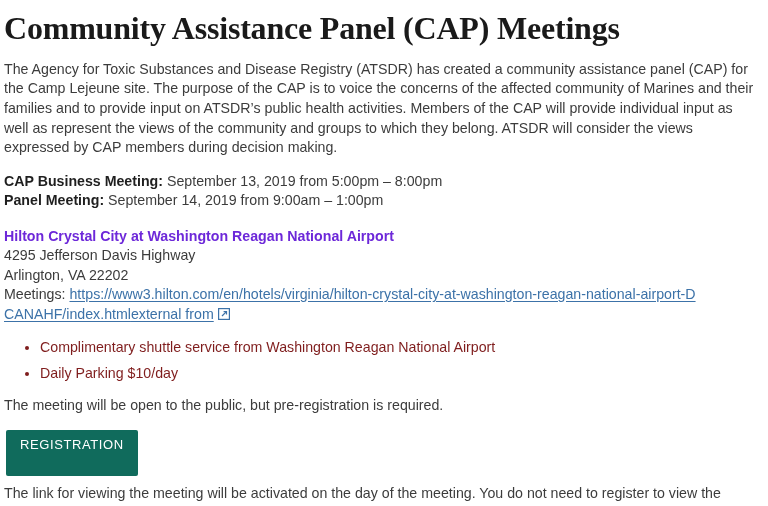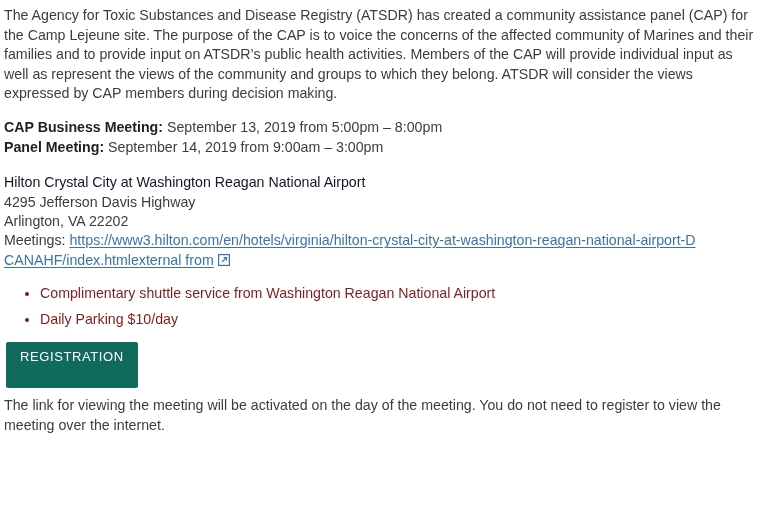--- a/index.html
+++ b/index.html
@@ -47,22 +47,22 @@
     font-weight: 700;
     color: #1f1f1f;
   }
   .venue-block {
     font-size: 14.2px;
     line-height: 19.4px;
     color: #3c3c3c;
     margin: 0 0 8px 0;
   }
   .venue-name {
-    font-weight: 400;
-    color: #0f172a;
+    font-weight: 700;
+    color: #6d28d9;
     display: block;
   }
   .venue-line { display: block; }
   .website-line {
     font-size: 14.2px;
     line-height: 19.4px;
     color: #3c3c3c;
     max-width: 700px;
     word-break: break-all;
   }
@@ -113,50 +113,52 @@
     color: #3c3c3c;
     margin: 6px 0 0 0;
     max-width: 752px;
   }
 </style>
 </head>
 <body>
 
 <div class="page">
 
+  <h1 class="page-title">Community Assistance Panel (CAP) Meetings</h1>
 
   <p class="body-text">The Agency for Toxic Substances and Disease Registry (ATSDR) has created a community assistance panel (CAP) for the Camp Lejeune site. The purpose of the CAP is to voice the concerns of the affected community of Marines and their families and to provide input on ATSDR’s public health activities. Members of the CAP will provide individual input as well as represent the views of the community and groups to which they belong. ATSDR will consider the views expressed by CAP members during decision making.</p>
 
   <div class="meeting-lines">
     <div>
       <span class="lbl">CAP Business Meeting:</span>
       <span>September 13, 2019 from 5:00pm – 8:00pm</span>
     </div>
     <div>
       <span class="lbl">Panel Meeting:</span>
-      <span>September 14, 2019 from 9:00am – 3:00pm</span>
+      <span>September 14, 2019 from 9:00am – 1:00pm</span>
     </div>
   </div>
 
   <div class="venue-block">
     <span class="venue-name">Hilton Crystal City at Washington Reagan National Airport</span>
     <span class="venue-line">4295 Jefferson Davis Highway</span>
     <span class="venue-line">Arlington, VA 22202</span>
     <div class="website-line"><span>Meetings:</span> <a class="ext-link" href="#"><span>https://www3.hilton.com/en/hotels/virginia/hilton-crystal-city-at-washington-reagan-national-airport-DCANAHF/index.html</span><span>external from</span></a><span class="ext-icon"><svg width="12" height="12" viewBox="0 0 12 12" xmlns="http://www.w3.org/2000/svg">
             <rect x="0.6" y="0.6" width="10.8" height="10.8" fill="none" stroke="#3c72a8" stroke-width="1.2"></rect>
             <path d="M4 8 L8.2 3.8" stroke="#3c72a8" stroke-width="1.2" fill="none"></path>
             <path d="M5.6 3.6 L8.5 3.6 L8.5 6.5" stroke="#3c72a8" stroke-width="1.2" fill="none"></path>
           </svg></span></div>
   </div>
 
   <ul class="perk-list">
     <li>Complimentary shuttle service from Washington Reagan National Airport</li>
     <li>Daily Parking $10/day</li>
   </ul>
 
+  <p class="note-text">The meeting will be open to the public, but pre-registration is required.</p>
 
   <div class="btn-row">
     <a class="registration-button" href="#">REGISTRATION</a>
   </div>
 
   <p class="footer-text">The link for viewing the meeting will be activated on the day of the meeting. You do not need to register to view the meeting over the internet.</p>
 
 </div>
 
 </body></html>

